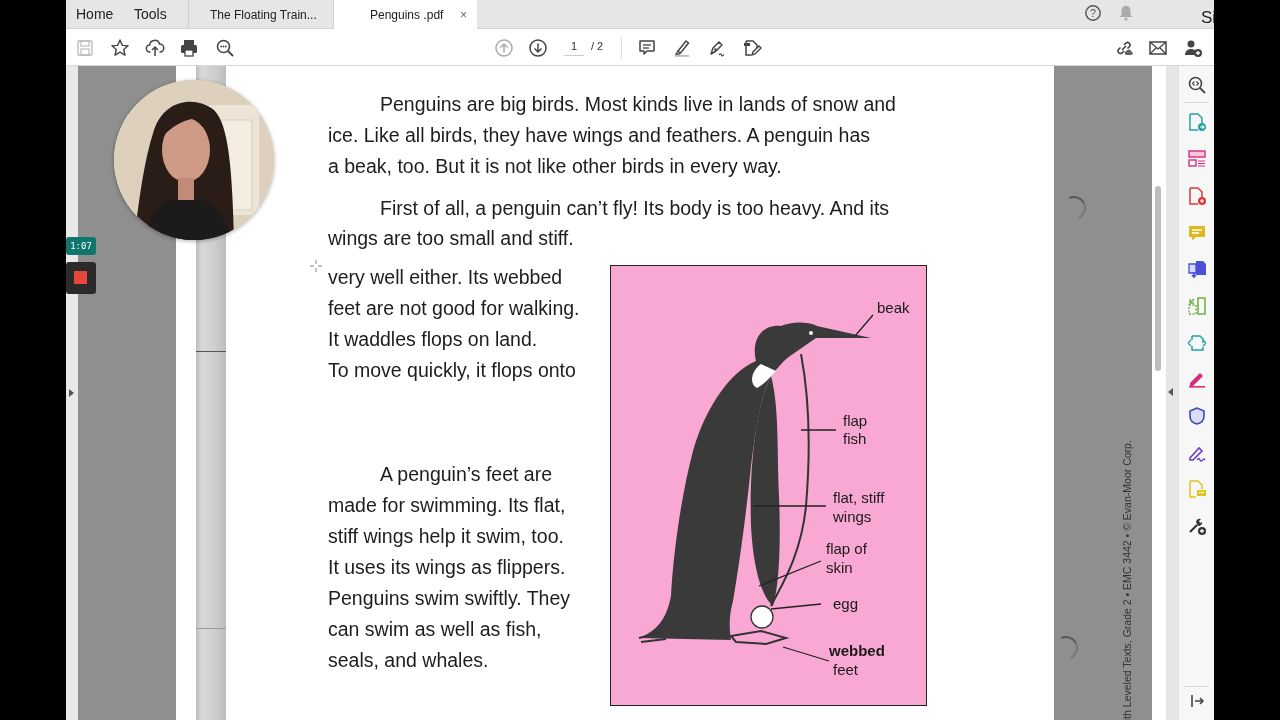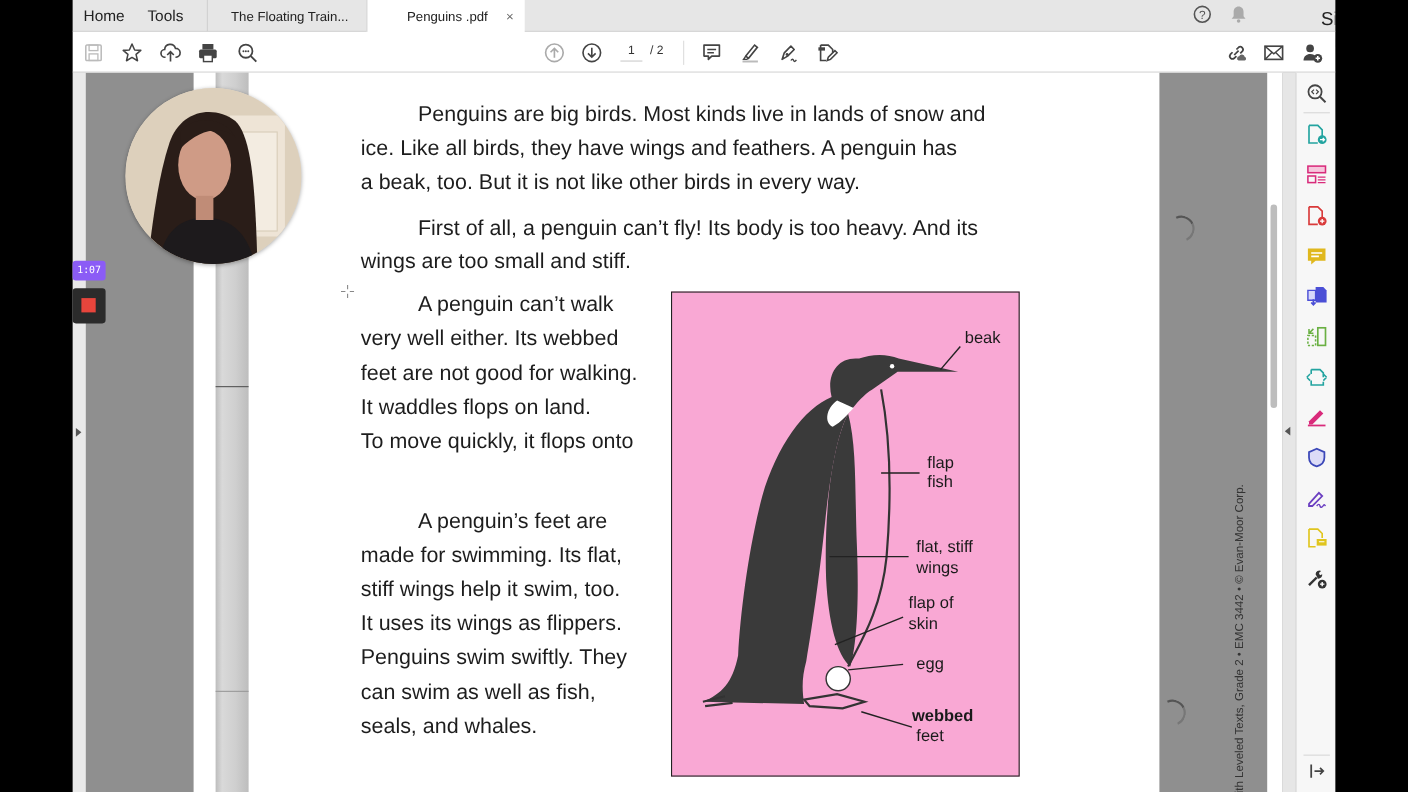--- a/index.html
+++ b/index.html
@@ -46,21 +46,21 @@
   
   #rail { position: absolute; left: 1112px; top: 66px; width: 36px; height: 654px; background: #f7f7f7; border-left: 1px solid #e2e2e2; }
   .rail-icon { position: absolute; left: 8px; width: 20px; height: 20px; }
   .rail-icon svg { width: 20px; height: 20px; }
   .rail-sep { position: absolute; left: 6px; width: 24px; height: 1px; background: #d8d8d8; }
 
   .collapse-arrow { position: absolute; width: 0; height: 0; border-top: 4px solid transparent; border-bottom: 4px solid transparent; }
 
   
   #webcam { position: absolute; left: 114px; top: 80px; width: 160px; height: 160px; border-radius: 50%; overflow: hidden; box-shadow: 0 1px 4px rgba(0,0,0,0.35); background: #e8dccb; }
-  #rec-time { position: absolute; left: 66px; top: 237px; width: 30px; height: 18px; background: #8b5cf6; border-radius: 3px; color: #fff; font-family: "DejaVu Sans Mono", monospace; font-size: 9px; display: flex; align-items: center; justify-content: center; }
+  #rec-time { position: absolute; left: 66px; top: 237px; width: 30px; height: 18px; background: #0f766e; border-radius: 3px; color: #fff; font-family: "DejaVu Sans Mono", monospace; font-size: 9px; display: flex; align-items: center; justify-content: center; }
   #rec-stop { position: absolute; left: 66px; top: 262px; width: 30px; height: 32px; background: #2b2b2b; border-radius: 3px; }
   #rec-stop span { position: absolute; left: 8px; top: 9px; width: 13px; height: 13px; background: #e8453c; }
 </style>
 </head>
 <body>
 
 <div id="app">
 
   <div id="menubar">
     <span class="menu-link" style="left:10px;">Home</span>
@@ -208,21 +208,20 @@
     <div class="para" style="top:23px;">
       <span class="line" style="padding-left:52px;">Penguins are big birds. Most kinds live in lands of snow and</span>
       <span class="line">ice. Like all birds, they have wings and feathers. A penguin has</span>
       <span class="line">a beak, too. But it is not like other birds in every way.</span>
     </div>
     <div class="para" style="top:127px; line-height:30px;">
       <span class="line" style="padding-left:52px;">First of all, a penguin can’t fly! Its body is too heavy. And its</span>
       <span class="line">wings are too small and stiff.</span>
     </div>
     <div class="para" style="top:196px;">
-      <span class="line" style="padding-left:52px;">A penguin can’t walk</span>
       <span class="line">very well either. Its webbed</span>
       <span class="line">feet are not good for walking.</span>
       <span class="line">It waddles flops on land.</span>
       <span class="line">To move quickly, it flops onto</span>
     </div>
     <div class="para" style="top:393px;">
       <span class="line" style="padding-left:52px;">A penguin’s feet are</span>
       <span class="line">made for swimming. Its flat,</span>
       <span class="line">stiff wings help it swim, too.</span>
       <span class="line">It uses its wings as flippers.</span>

